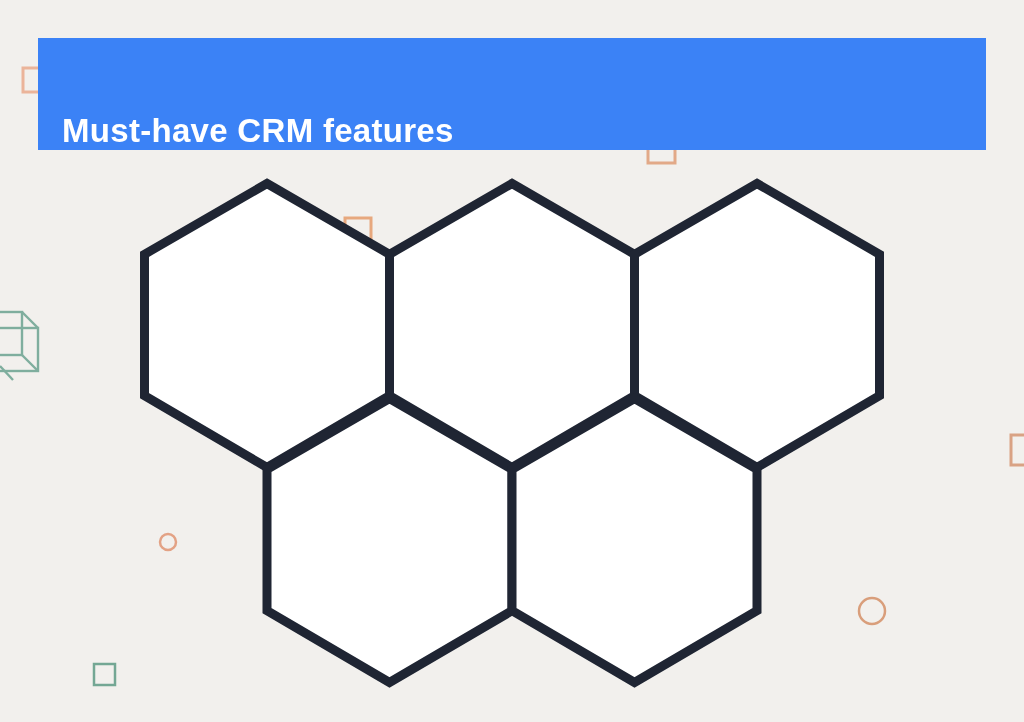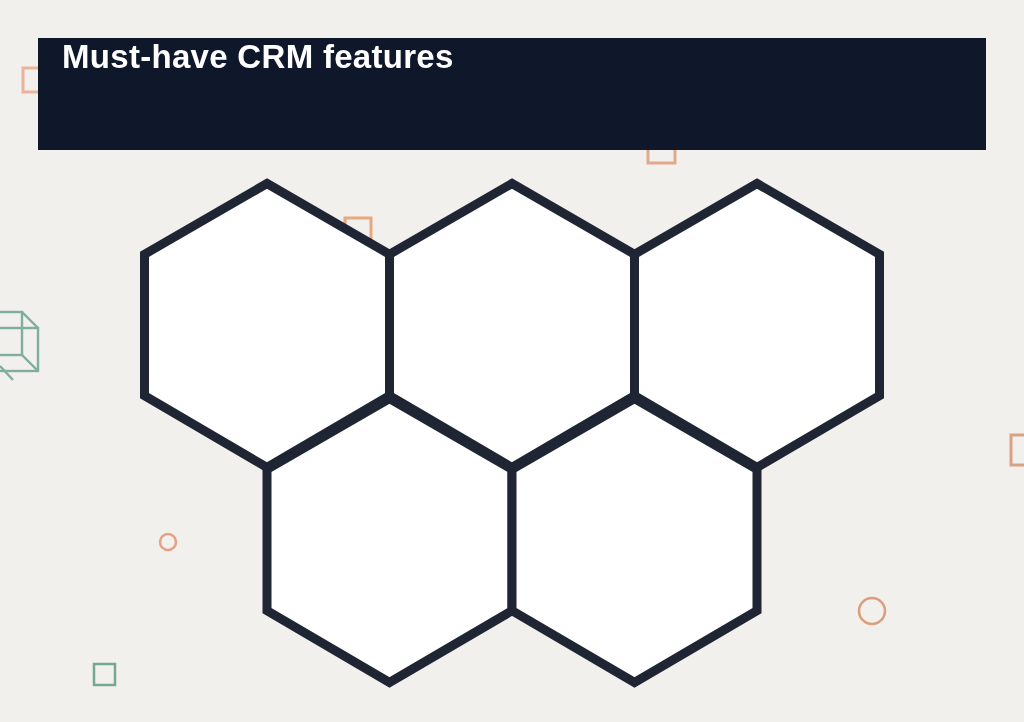--- a/index.html
+++ b/index.html
@@ -1,21 +1,21 @@
 <!DOCTYPE html>
 <html><head>
 <meta charset="utf-8">
 <style>
   html,body{margin:0;padding:0;}
   body{width:1024px;height:722px;overflow:hidden;font-family:"Liberation Sans","DejaVu Sans",sans-serif;}
   .canvas{position:relative;width:1024px;height:722px;background:#F2F0ED;overflow:hidden;}
   .layer{position:absolute;left:0;top:0;width:1024px;height:722px;}
   .deco-layer{z-index:0;}
   .hex-layer{z-index:1;}
-  .header-bar{position:absolute;left:38px;top:38px;width:948px;height:112px;background:#0f172a;z-index:2;display:flex;align-items:flex-start;}
+  .header-bar{position:absolute;left:38px;top:38px;width:948px;height:112px;background:#3b82f6;z-index:2;display:flex;align-items:flex-end;}
   .page-title{color:#FFFFFF;font-size:33px;font-weight:700;padding-left:24px;letter-spacing:.3px;}
   .hex-icon{position:absolute;width:110px;height:110px;}
   .hex-label{position:absolute;width:220px;text-align:center;color:#1F2533;font-size:21px;font-weight:700;line-height:34px;letter-spacing:.2px;}
   svg{display:block;}
 </style>
 </head>
 <body>
 
 <div class="canvas">
 

